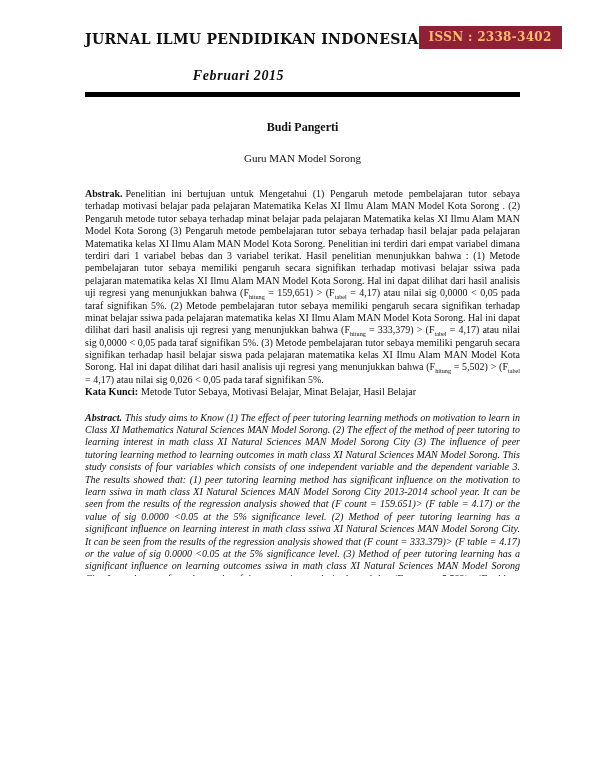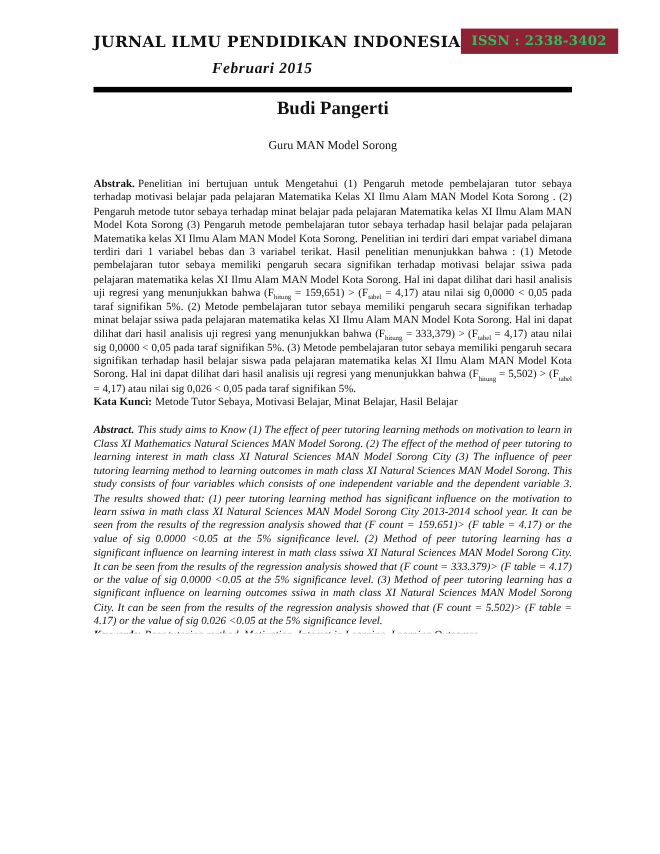--- a/index.html
+++ b/index.html
@@ -23,48 +23,48 @@
     font-family: "DejaVu Serif", serif;
     font-weight: bold;
     font-size: 14px;
     letter-spacing: 0.3px;
     padding-top: 5px;
     white-space: nowrap;
   }
   .issn-badge {
     flex: 0 0 auto;
     background: #8e2133;
-    color: #22c55e;
+    color: #fdba74;
     font-family: "DejaVu Serif", serif;
     font-weight: bold;
     font-size: 12px;
     padding: 4px 10px 5px 10px;
     letter-spacing: 0.3px;
     white-space: nowrap;
   }
   .header-sub {
     width: calc(100% - 128px);
     text-align: center;
     font-style: italic;
     font-weight: bold;
     letter-spacing: 0.6px;
   }
   .volume-line { font-size: 13px; margin-top: 5px; }
   .volume-line .gap { display: inline-block; width: 18px; }
-  .date-line { font-size: 14px; margin-top: 6px; }
+  .date-line { font-size: 14px; margin-top: 19px; }
   .header-rule { height: 5px; background: #000000; margin-top: 8px; }
   
   .article-title {
     text-align: center;
     font-weight: bold;
     font-size: 11.5px;
     line-height: 1.38;
     margin-top: 15px;
   }
-  .author { text-align: center; font-weight: bold; font-size: 17px; margin-top: 5px; }
+  .author { text-align: center; font-weight: bold; font-size: 12px; margin-top: 23px; }
   .affiliation { text-align: center; font-size: 11px; margin-top: 17px; }
   
   .para {
     text-align: justify;
     font-size: 10px;
     line-height: 1.24;
     margin: 24px 0 0 0;
   }
   .para .label { font-weight: bold; margin-right: 3px; }
   .para sub { font-size: 0.62em; line-height: 0; }

